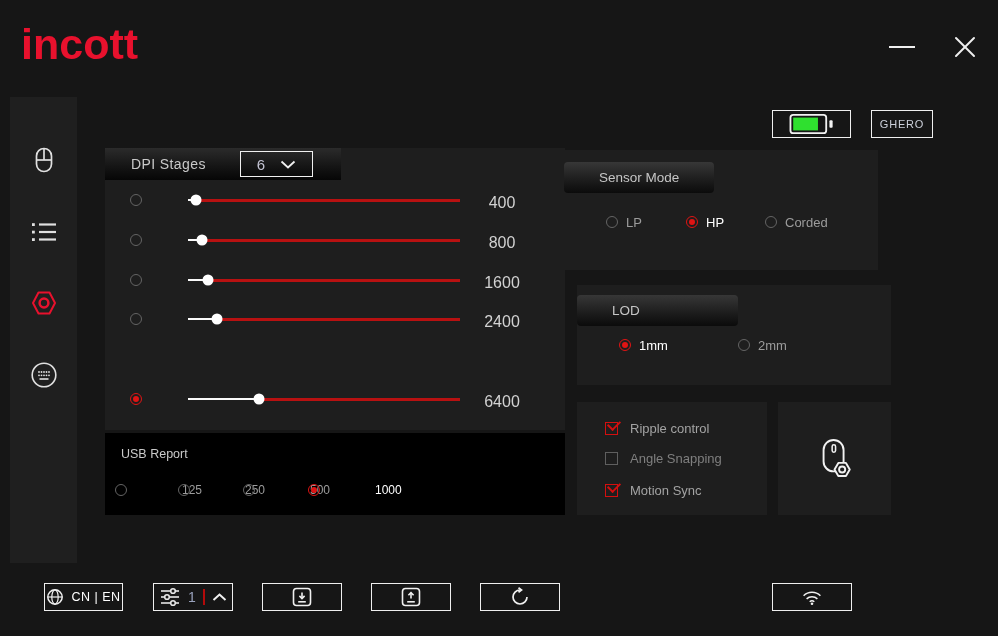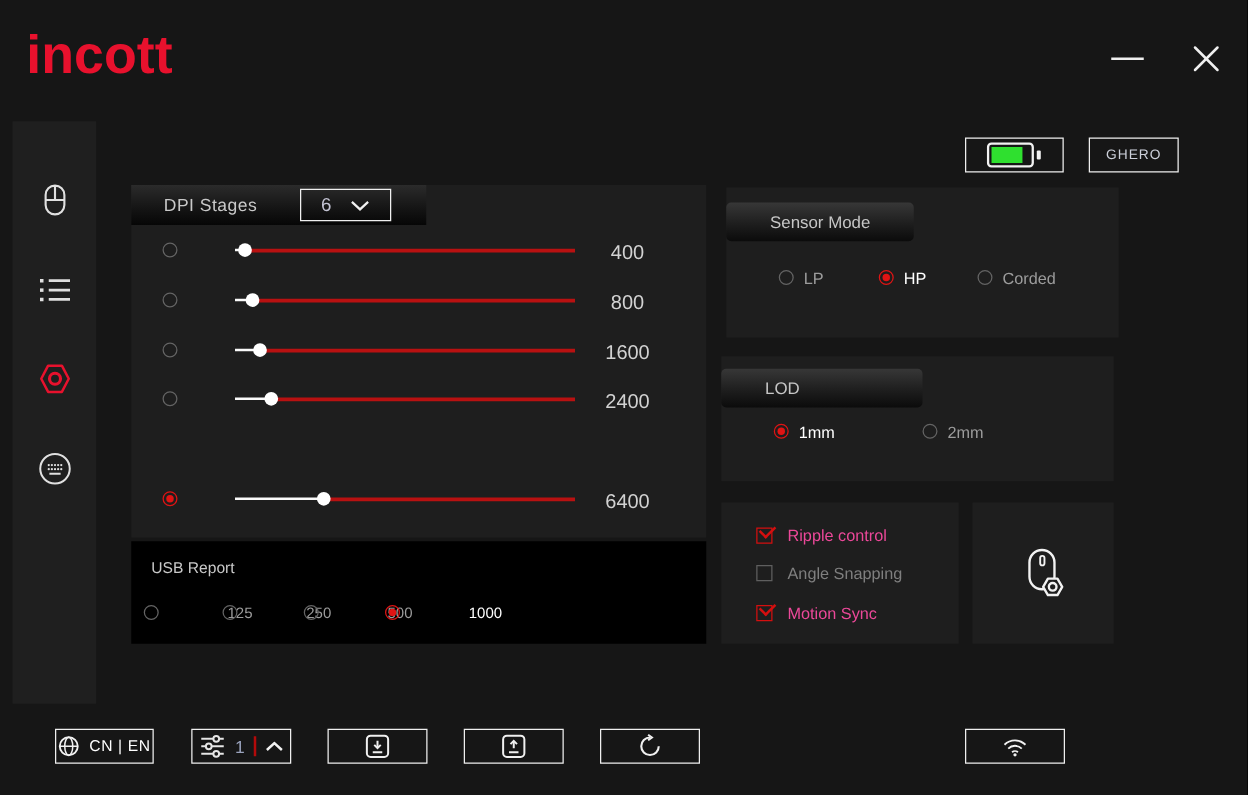--- a/index.html
+++ b/index.html
@@ -18,28 +18,28 @@
   .win-close { left:949px; top:33px; width:32px; height:28px; }
 
   
   .sidebar { position:absolute; left:10px; top:97px; width:67px; height:466px; background:#1f1f1f; }
   .nav-item { position:absolute; left:0; right:0; height:36px; display:flex; align-items:center; justify-content:center; cursor:pointer; }
 
   
   .hdr-btn { position:absolute; top:110px; height:28px; border:1px solid #efefef; background:transparent;
              display:flex; align-items:center; justify-content:center; }
   .battery-btn { left:772px; width:79px; }
-  .device-btn { left:871px; width:72px; font-size:11px; color:#ccd0da; letter-spacing:0.8px;
+  .device-btn { left:871px; width:62px; font-size:11px; color:#ccd0da; letter-spacing:0.8px;
                 font-family:"Liberation Sans",sans-serif; cursor:pointer; }
 
   
   .panel { position:absolute; background:#1e1e1e; }
   .dpi-panel  { left:105px; top:148px; width:460px; height:282px; }
   .usb-panel  { left:105px; top:433px; width:460px; height:82px; background:#000; }
-  .sensor-panel { left:581px; top:150px; width:314px; height:120px; }
+  .sensor-panel { left:564px; top:150px; width:314px; height:120px; }
   .lod-panel  { left:577px; top:285px; width:314px; height:100px; }
   .toggle-panel { left:577px; top:402px; width:190px; height:113px; }
   .mouse-panel { left:778px; top:402px; width:113px; height:113px; display:flex; align-items:center; justify-content:center; }
 
   .tab { background:linear-gradient(180deg,#373737 0%,#1e1e1e 55%,#0b0b0b 100%);
          border-radius:4px; color:#c6c6c6; font-size:13.5px; display:flex; align-items:center; }
   .dpi-header { position:absolute; left:0; top:0; width:236px; height:32px;
                 background:linear-gradient(180deg,#2b2b2b 0%,#141414 60%,#060606 100%);
                 display:flex; align-items:center; }
   .dpi-title { margin-left:26px; font-size:14px; color:#c9c9c9; letter-spacing:0.4px; }
@@ -71,21 +71,21 @@
 
   .usb-title { position:absolute; left:16px; top:14px; font-size:12.5px; color:#c9c9c9; }
 
   .checkbox { display:inline-block; width:13px; height:13px; border:1.5px solid #5f5f5f;
               position:relative; flex:none; cursor:pointer; }
   .checkbox.on { border-color:#d40f0f; }
   .checkbox.on::after { content:''; position:absolute; left:2px; top:-3px; width:10px; height:6px;
               border-left:2px solid #d40f0f; border-bottom:2px solid #d40f0f; transform:rotate(-45deg); }
   .toggle-row { position:absolute; left:28px; display:flex; align-items:center; gap:12px; height:16px; cursor:pointer; }
   .toggle-row .label { font-size:13px; color:#7f7f7f; }
-  .toggle-row .checkbox.on + .label { color:#ec4899; }
+  .toggle-row .checkbox.on + .label { color:#a3a3a3; }
 
   
   .ft-btn { position:absolute; top:583px; height:28px; border:1px solid #efefef; background:transparent;
             display:flex; align-items:center; justify-content:center; gap:7px; cursor:pointer; }
   .ft-lang { left:44px; width:79px; }
   .ft-lang .txt { font-size:12.5px; color:#fff; letter-spacing:0.5px; }
   .ft-profile { left:153px; width:80px; gap:7px; }
   .ft-profile .num { font-size:14px; color:#9aa3bd; }
   .profile-cursor { width:2px; height:16px; background:#b30a0a; }
   .ft-download { left:262px; width:80px; }

